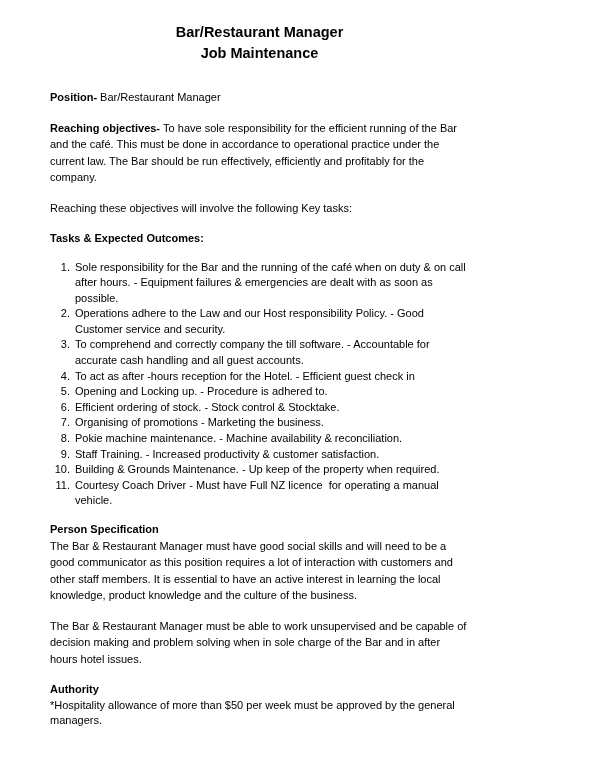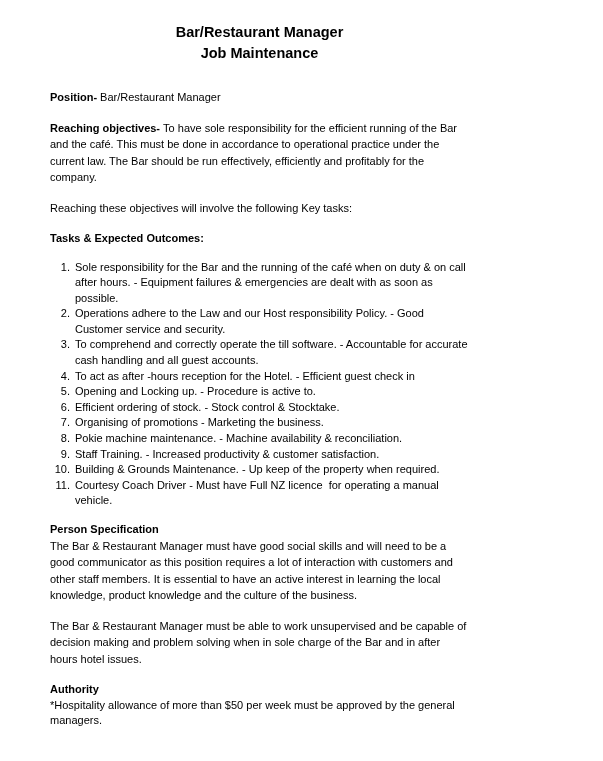--- a/index.html
+++ b/index.html
@@ -59,23 +59,23 @@
 
   <p><span class="b">Reaching objectives- </span><span>To have sole responsibility for the efficient running of the Bar and the café. This must be done in accordance to operational practice under the current law. The Bar should be run effectively, efficiently and profitably for the company.</span></p>
 
   <p>Reaching these objectives will involve the following Key tasks:</p>
 
   <p class="heading"><span class="b u">Tasks &amp; Expected Outcomes:</span></p>
 
   <ol class="task-list">
     <li>Sole responsibility for the Bar and the running of the café when on duty &amp; on call after hours. - Equipment failures &amp; emergencies are dealt with as soon as possible.</li>
     <li>Operations adhere to the Law and our Host responsibility Policy. - Good Customer service and security.</li>
-    <li>To comprehend and correctly operate the till software. - Accountable for accurate cash handling and all guest accounts.</li>
+    <li>To comprehend and correctly company the till software. - Accountable for accurate cash handling and all guest accounts.</li>
     <li>To act as after -hours reception for the Hotel. - Efficient guest check in</li>
-    <li>Opening and Locking up. - Procedure is active to.</li>
+    <li>Opening and Locking up. - Procedure is adhered to.</li>
     <li>Efficient ordering of stock. - Stock control &amp; Stocktake.</li>
     <li>Organising of promotions - Marketing the business.</li>
     <li>Pokie machine maintenance. - Machine availability &amp; reconciliation.</li>
     <li>Staff Training. - Increased productivity &amp; customer satisfaction.</li>
     <li>Building &amp; Grounds Maintenance. - Up keep of the property when required.</li>
     <li>Courtesy Coach Driver - Must have Full NZ licence  for operating a manual vehicle.</li>
   </ol>
 
   <p class="heading-tight"><span class="b u">Person Specification</span></p>
 

